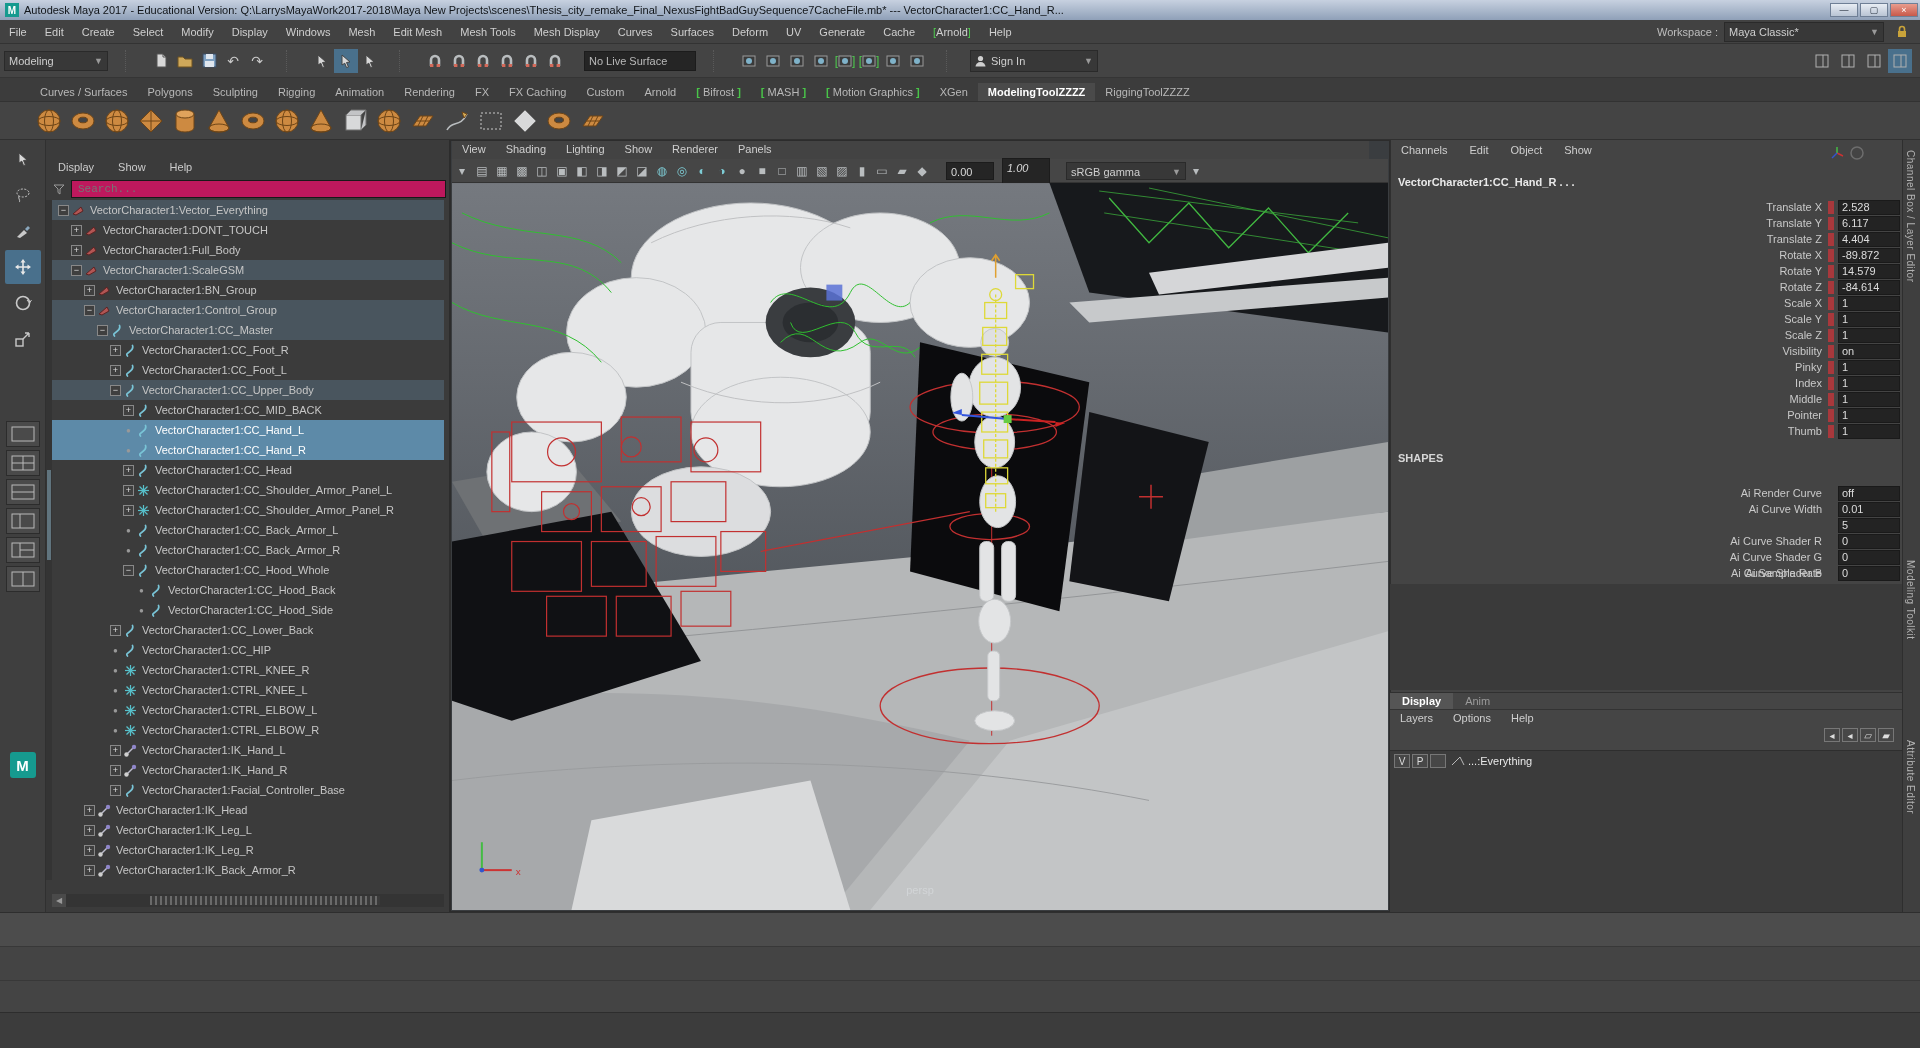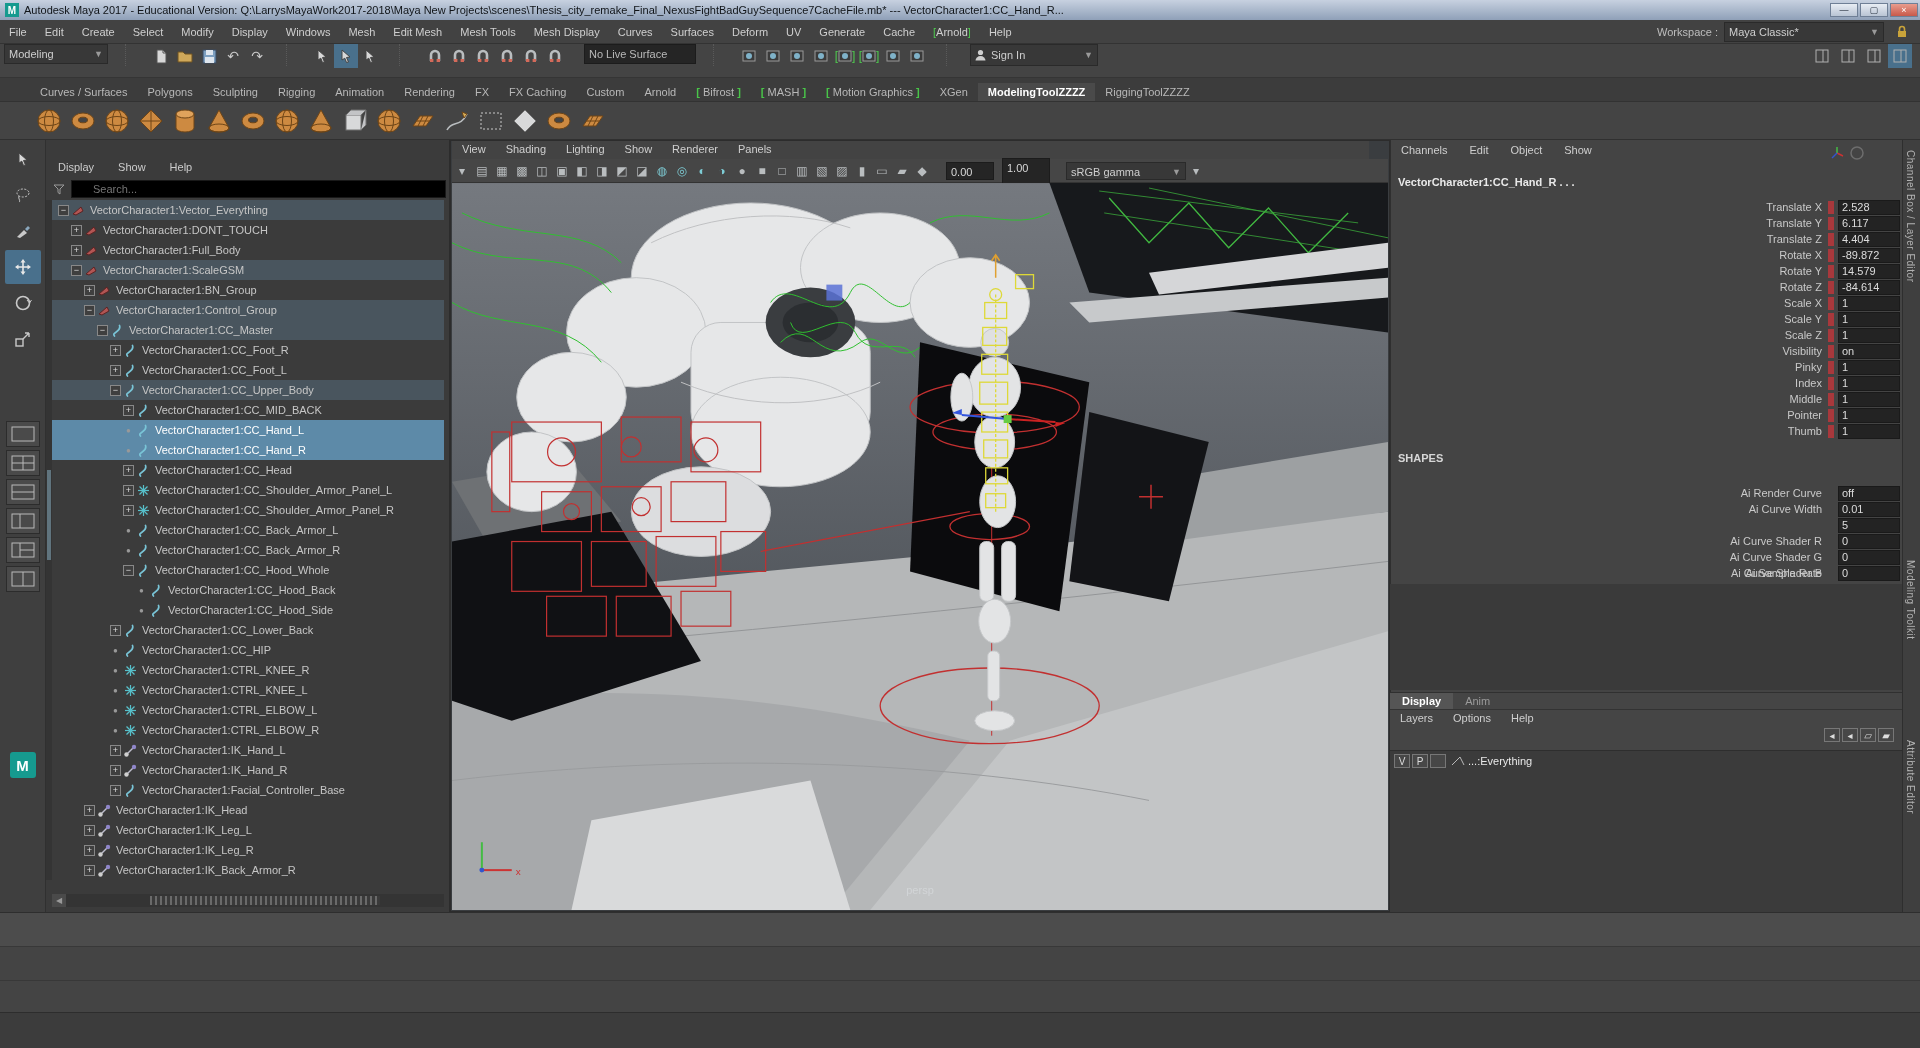--- a/index.html
+++ b/index.html
@@ -13,40 +13,40 @@
   .menu-item{display:inline-block;padding:0 9px;color:#cfcfcf;line-height:22px;cursor:default}
   .ibtn{display:inline-flex;align-items:center;justify-content:center;width:24px;height:24px;color:#c3c7c9}
   
   #titlebar{left:0;top:0;width:1920px;height:20px;background:linear-gradient(#c7d1e0,#8fa0b8);color:#101418;font-size:11px;display:flex;align-items:center}
   .winbtn{width:28px;height:14px;margin-left:2px;border:1px solid #6f7f96;background:linear-gradient(#e8edf4,#b9c4d4);color:#2a3442;font-size:9px;line-height:12px;text-align:center}
   .winbtn.close{background:linear-gradient(#e89c8e,#c8594a);color:#fff}
   
   #menubar{left:0;top:20px;width:1920px;height:24px;background:#424242;border-bottom:1px solid #333;display:flex;align-items:center}
   .green{color:#4ecb4e}
   
-  #statusbar{left:0;top:44px;width:1920px;height:34px;background:#444;border-bottom:1px solid #353535;display:flex;gap:17px;padding:0 4px}
+  #statusbar{left:0;top:44px;width:1920px;height:34px;background:#444;border-bottom:1px solid #353535;display:flex;align-items:center;gap:17px;padding:0 4px}
   
   #shelftabs{left:0;top:78px;width:1920px;height:24px;background:#3c3c3c;border-bottom:1px solid #323232;display:flex;align-items:flex-end;padding-left:30px}
   .shelftab{padding:3px 10px;color:#b8b8b8;font-size:11px;white-space:nowrap}
   .shelftab.active{color:#fff;font-weight:bold;background:#4a4a4a}
   .brk{color:#49c549;font-weight:bold}
   #shelficons{left:0;top:102px;width:1920px;height:38px;background:#444;border-bottom:1px solid #303030;display:flex;align-items:center;gap:4px;padding-left:34px}
   .shelficon{width:30px;height:30px;display:flex;align-items:center;justify-content:center}
   
   #toolbox{left:0;top:140px;width:46px;height:772px;background:#3f3f3f;border-right:1px solid #303030}
   .tool{width:36px;height:34px;margin:2px auto;display:flex;align-items:center;justify-content:center;border-radius:2px} .tool.activeblue{background:#49708c}
   .layoutbtn{width:34px;height:26px;margin:3px auto;border:1px solid #2c2c2c;background:#4a4a4a;display:flex;align-items:center;justify-content:center}
   
   #outliner{left:46px;top:140px;width:404px;height:772px;background:#3b3b3b;border-right:1px solid #2c2c2c}
   #outl-tabstrip{left:46px;top:140px;width:404px;height:20px;background:#353535}
   #outl-tab{display:inline-block;background:#4c4c4c;color:#eee;padding:2px 12px;font-size:11px;border:1px solid #2a2a2a;border-bottom:none}
   #outl-menus{left:46px;top:160px;width:404px;height:18px}
   #outl-menus span{display:inline-block;padding:1px 12px;color:#ccc}
   #outl-search{left:50px;top:180px;width:396px;height:18px;display:flex;gap:3px}
-  #outl-search input{flex:1;background:#000000;border:1px solid #191919;color:#bbb;font-size:11px;padding:0 21px;font-family:Liberation Sans, sans-serif}
+  #outl-search input{flex:1;background:#be185d;border:1px solid #191919;color:#bbb;font-size:11px;padding:0 6px;font-family:Liberation Mono, monospace}
   #otree{left:52px;top:200px;width:392px;height:680px;overflow:hidden}
   .orow{position:absolute;left:0;width:392px;height:20px;display:flex;align-items:center;color:#c6c6c6}
   .orow.hl{background:#49555e}
   .orow.sel{background:#5d8aa8;color:#fff}
   .otoggle{width:11px;height:11px;border:1px solid #888;background:#3f3f3f;font-size:9px;line-height:9px;text-align:center;color:#ddd;flex:none}
   .odot{width:11px;text-align:center;color:#999;font-size:8px;flex:none}
   .oicon{width:14px;height:13px;margin-left:3px;flex:none}
   .olabel{margin-left:4px;white-space:nowrap}
   #outl-vscroll{left:46px;top:200px;width:6px;height:680px;background:#343434}
   #outl-vthumb{left:47px;top:470px;width:4px;height:90px;background:#60747e}
@@ -866,21 +866,21 @@
       <span class="vpi">■</span>
       <span class="vpi">□</span>
       <span class="vpi">▥</span>
       <span class="vpi">▧</span>
       <span class="vpi">▨</span>
       <span class="vpi">▮</span>
       <span class="vpi">▭</span>
       <span class="vpi">▰</span>
       <span class="vpi">◆</span>
       <span class="fld" style="width: 48px; height: 18px; margin-left: 14px;">0.00</span>
-      <span class="fld" style="width: 48px; height: 26px; margin-left: 8px;">1.00</span>
+      <span class="fld" style="width: 48px; height: 26px; margin-left: 8px; font-style: italic;">1.00</span>
       <span class="dd" style="width: 120px; height: 18px; margin-left: 16px;"><span>sRGB gamma</span><span class="arr">▼</span></span>
       <span class="vpi">▾</span>
     </div>
   <div id="scene" class="abs">
     <svg width="936" height="727" viewBox="0 0 940 730">
       <defs>
         <linearGradient id="bgg" x1="0" y1="0" x2="0" y2="1">
           <stop offset="0" stop-color="#75797f"></stop>
             <stop offset="1" stop-color="#3b4046"></stop>
         </linearGradient>

